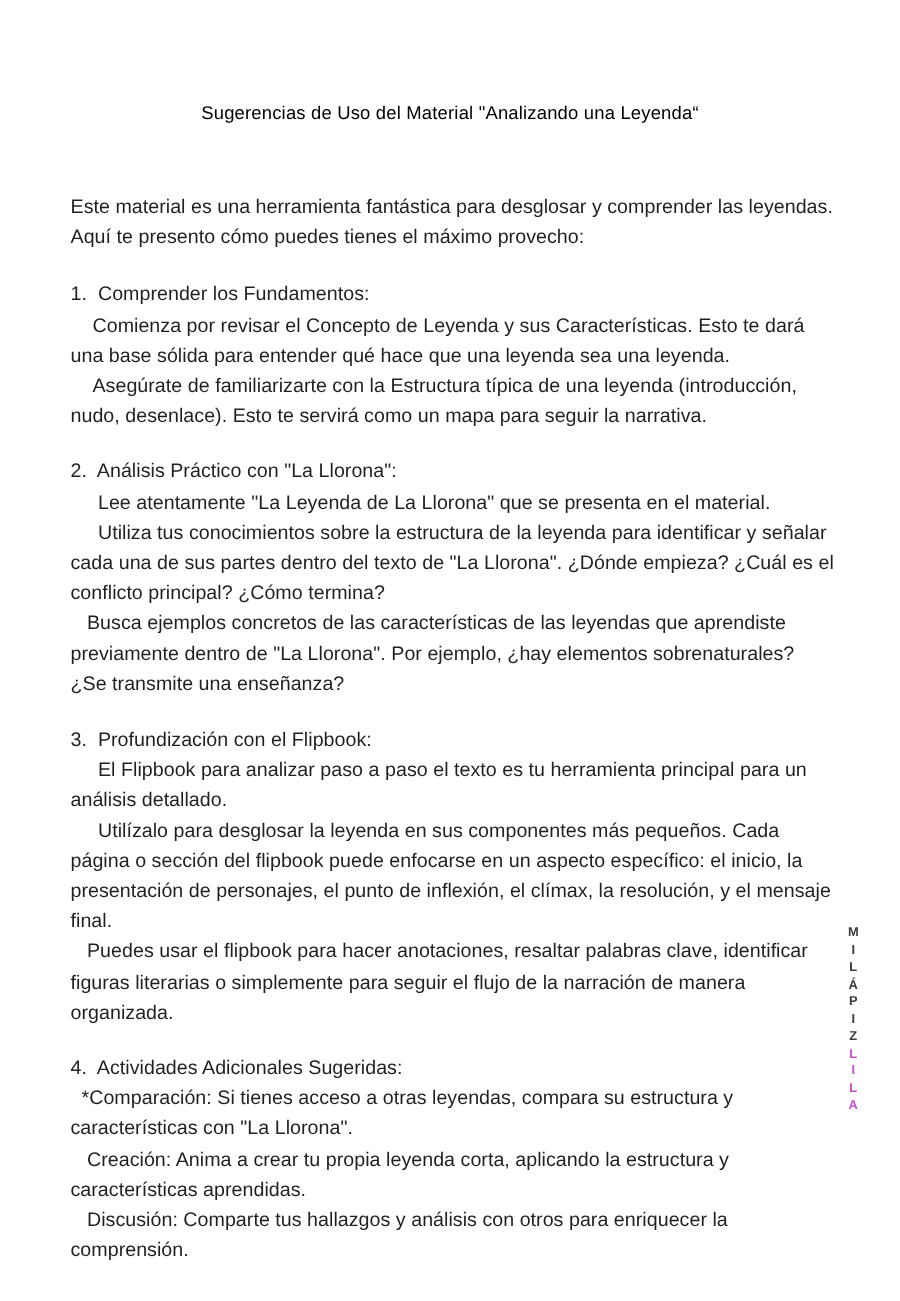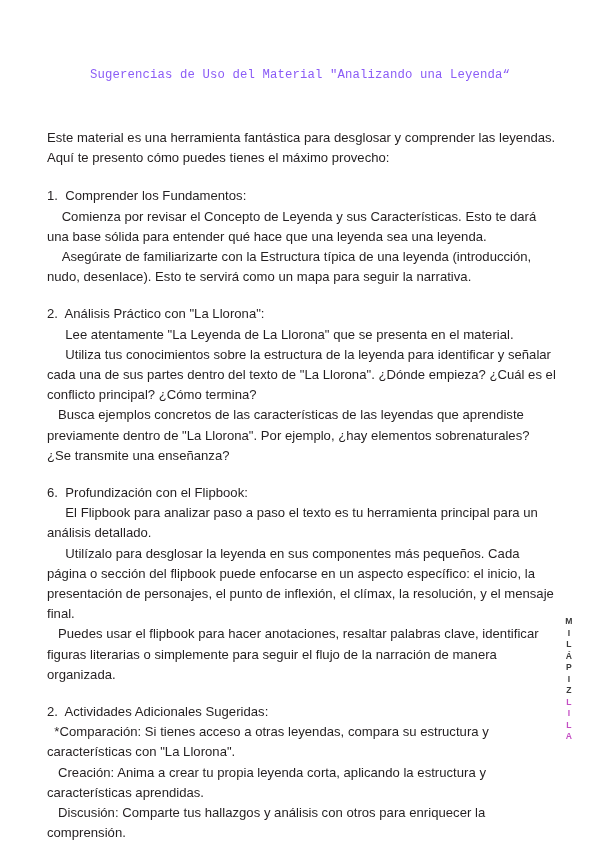--- a/index.html
+++ b/index.html
@@ -23,23 +23,22 @@
   }
 
   .doc-title {
     position: absolute;
     left: 0;
     right: 0;
     top: 68px;
     text-align: center;
     font-size: 12.3px;
     letter-spacing: 0.12px;
-    color: #8b5cf6;
+    color: #000000;
     white-space: nowrap;
-    font-family: Liberation Mono, monospace;
   }
 
   .body-text {
     position: absolute;
     left: 47px;
     top: 128px;
     width: 510px;
     font-size: 13.1px;
     line-height: 20.2px;
     color: #231f20;
@@ -114,28 +113,28 @@
     </div>
 
     <div class="section">
       <p class="section-heading">2.  Análisis Práctico con "La Llorona":</p>
       <p class="section-body">     Lee atentamente "La Leyenda de La Llorona" que se presenta en el material.
      Utiliza tus conocimientos sobre la estructura de la leyenda para identificar y señalar cada una de sus partes dentro del texto de "La Llorona". ¿Dónde empieza? ¿Cuál es el conflicto principal? ¿Cómo termina?
    Busca ejemplos concretos de las características de las leyendas que aprendiste previamente dentro de "La Llorona". Por ejemplo, ¿hay elementos sobrenaturales? ¿Se transmite una enseñanza?</p>
     </div>
 
     <div class="section">
-      <p class="section-heading">6.  Profundización con el Flipbook:</p>
+      <p class="section-heading">3.  Profundización con el Flipbook:</p>
       <p class="section-body">     El Flipbook para analizar paso a paso el texto es tu herramienta principal para un análisis detallado.
      Utilízalo para desglosar la leyenda en sus componentes más pequeños. Cada página o sección del flipbook puede enfocarse en un aspecto específico: el inicio, la presentación de personajes, el punto de inflexión, el clímax, la resolución, y el mensaje final.
    Puedes usar el flipbook para hacer anotaciones, resaltar palabras clave, identificar figuras literarias o simplemente para seguir el flujo de la narración de manera organizada.</p>
     </div>
 
     <div class="section">
-      <p class="section-heading">2.  Actividades Adicionales Sugeridas:</p>
+      <p class="section-heading">4.  Actividades Adicionales Sugeridas:</p>
       <p class="section-body">  *Comparación: Si tienes acceso a otras leyendas, compara su estructura y características con "La Llorona".
    Creación: Anima a crear tu propia leyenda corta, aplicando la estructura y características aprendidas.
    Discusión: Comparte tus hallazgos y análisis con otros para enriquecer la comprensión.</p>
     </div>
 
     <p class="closing">¡Espero que estas sugerencias te sean de gran utilidad para tu análisis!</p>
 
   </div>
 
   <div class="watermark">

